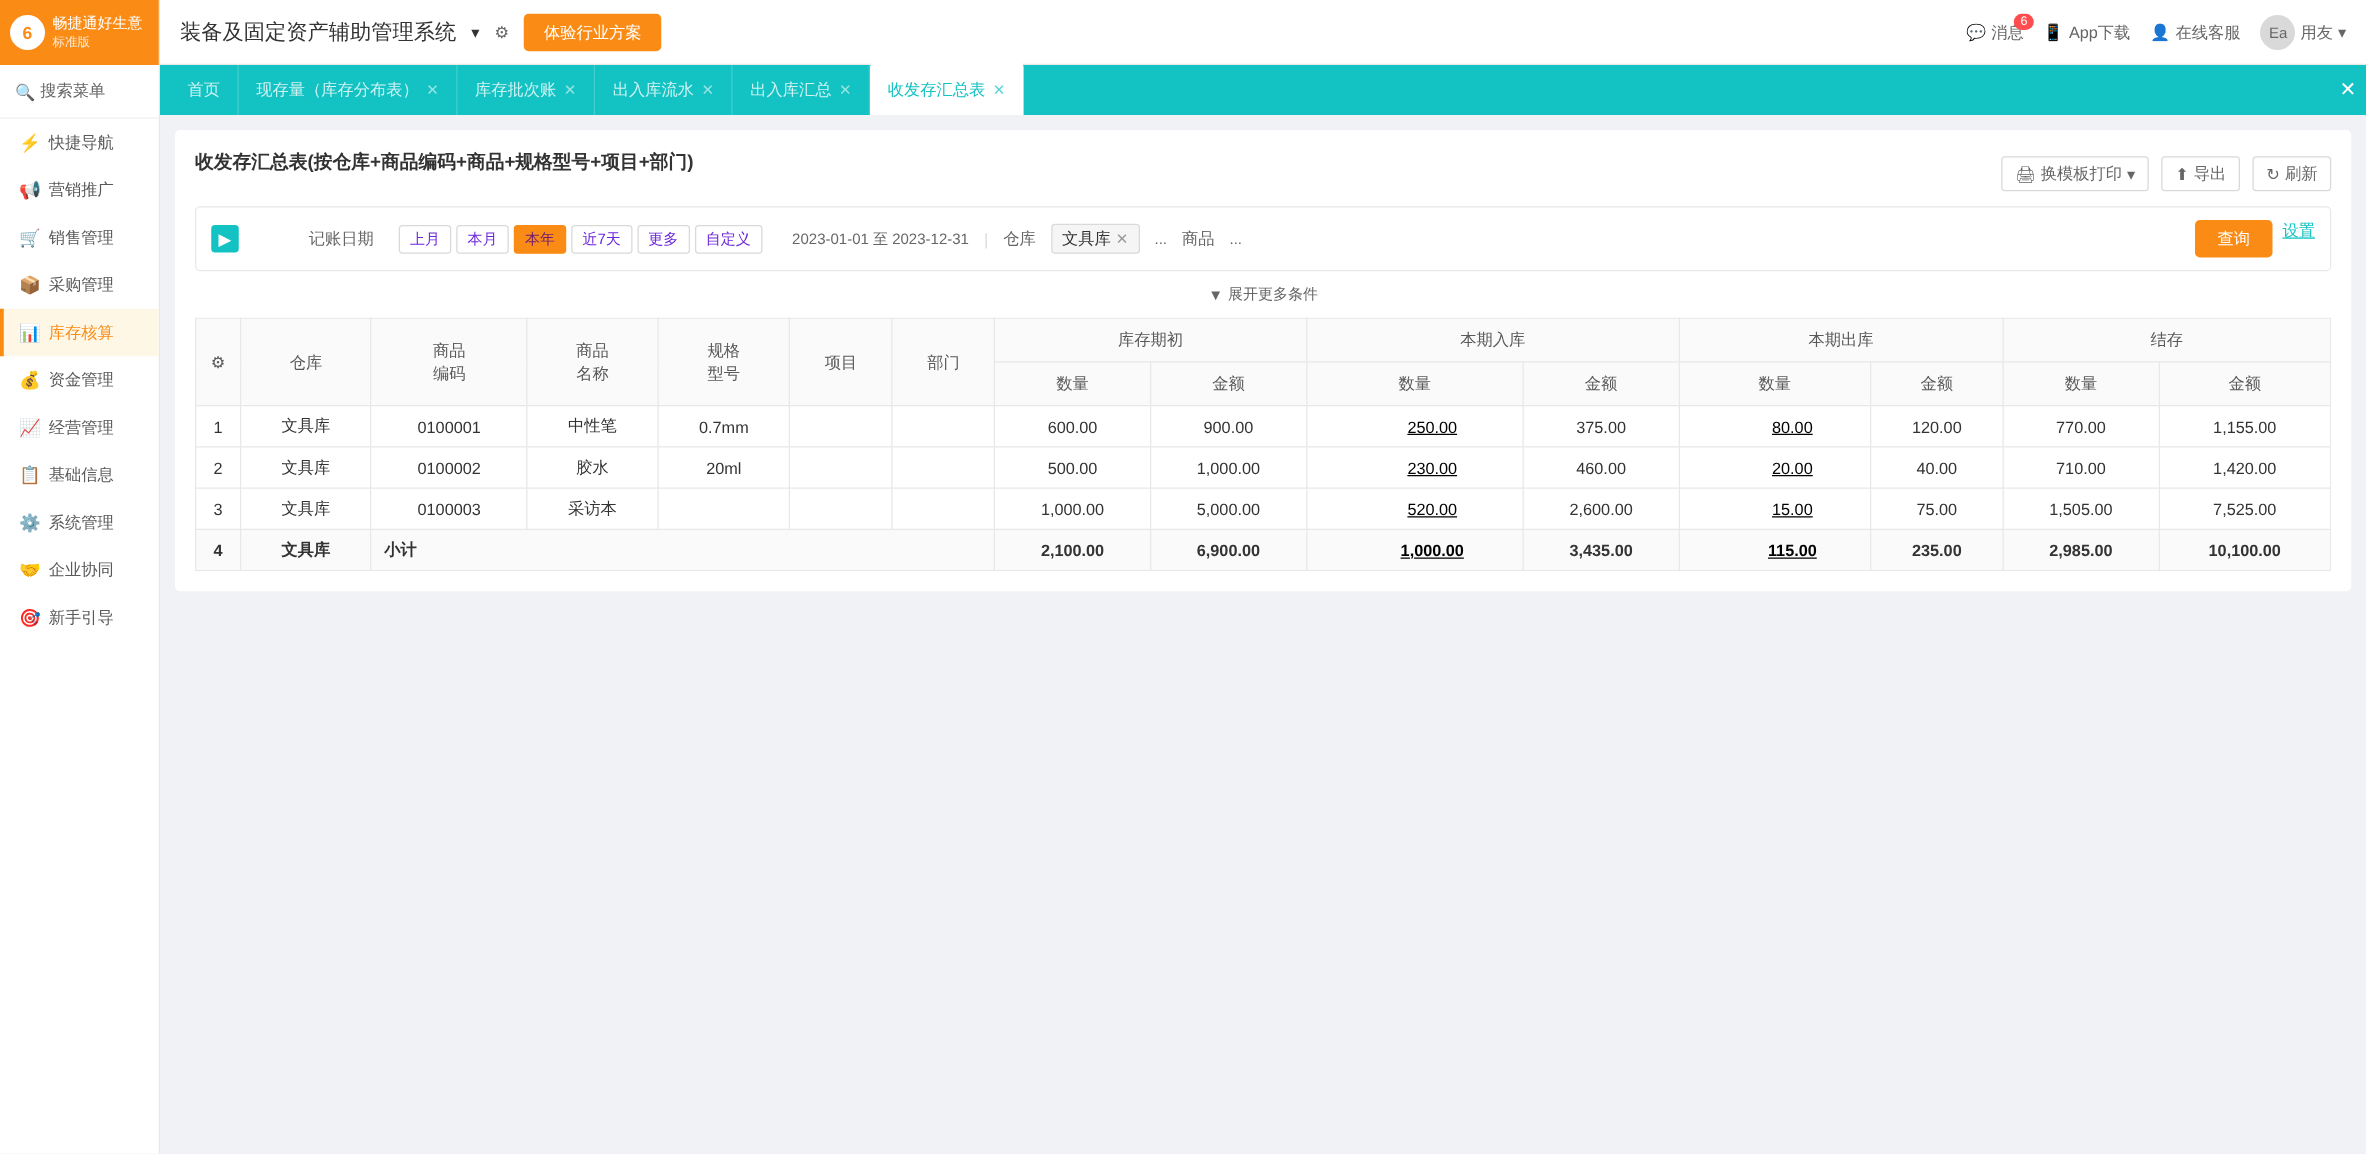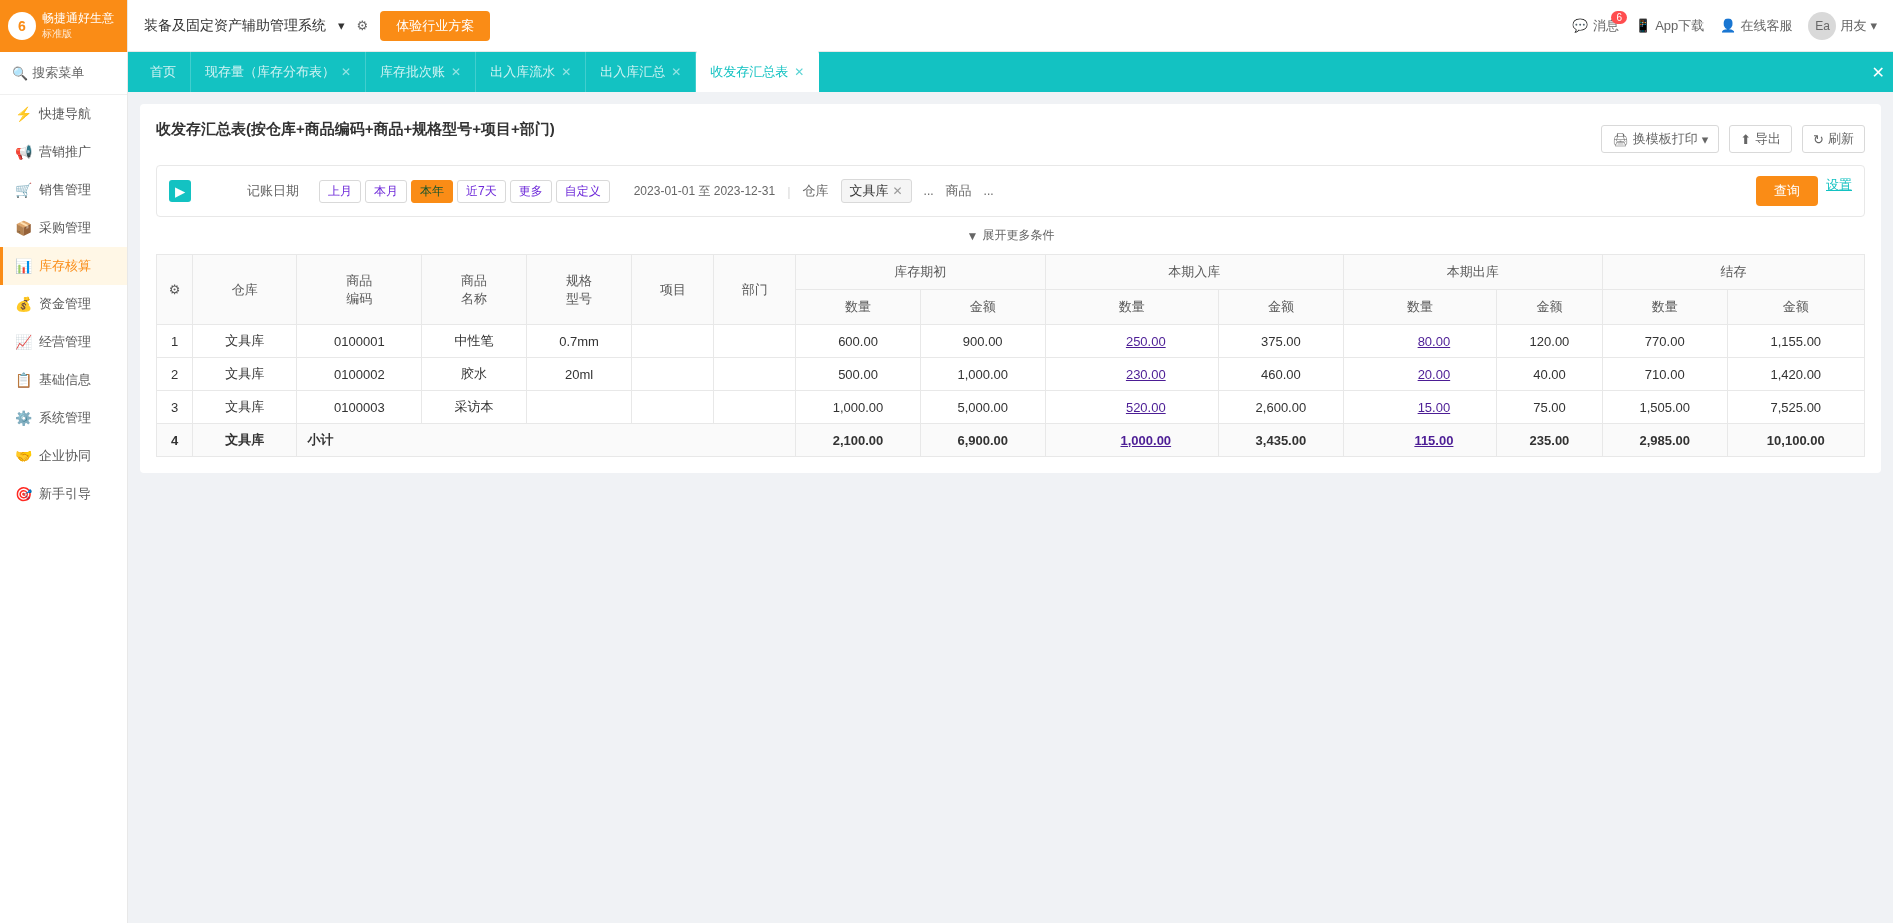--- a/index.html
+++ b/index.html
@@ -17,21 +17,21 @@
     .sidebar-item { display: flex; align-items: center; gap: 6px; padding: 10px 12px; cursor: pointer; color: #595959; font-size: 13px; border-left: 3px solid transparent; }
     .sidebar-item.active { background: #fff7e6; color: #fa8c16; border-left-color: #fa8c16; }
     .sidebar-item-icon { font-size: 14px; width: 18px; text-align: center; }
 
     
     .main { flex: 1; display: flex; flex-direction: column; overflow: hidden; }
 
     
     .top-header { background: #fff; height: 52px; display: flex; align-items: center; justify-content: space-between; padding: 0 16px; border-bottom: 1px solid #e8e8e8; flex-shrink: 0; }
     .top-header-left { display: flex; align-items: center; gap: 12px; }
-    .system-name { font-size: 14px; color: #333; }
+    .system-name { font-size: 17px; color: #333; }
     .system-selector { display: flex; align-items: center; gap: 4px; cursor: pointer; }
     .trial-btn { background: #fa8c16; color: #fff; border: none; padding: 6px 16px; border-radius: 4px; cursor: pointer; font-size: 13px; }
     .top-header-right { display: flex; align-items: center; gap: 16px; color: #666; font-size: 13px; }
     .header-action { display: flex; align-items: center; gap: 4px; cursor: pointer; position: relative; }
     .badge { background: #ff4d4f; color: #fff; border-radius: 10px; font-size: 10px; padding: 1px 5px; position: absolute; top: -6px; right: -8px; }
     .user-avatar { width: 28px; height: 28px; background: #d9d9d9; border-radius: 50%; display: flex; align-items: center; justify-content: center; font-size: 12px; color: #666; }
 
     
     .tab-bar { background: #13c2c2; display: flex; align-items: center; padding: 0 8px; height: 40px; flex-shrink: 0; }
     .tab-item { display: flex; align-items: center; gap: 6px; padding: 0 14px; height: 44px; cursor: pointer; color: rgba(255,255,255,0.8); font-size: 13px; white-space: nowrap; border-right: 1px solid rgba(255,255,255,0.2); }
@@ -48,40 +48,40 @@
     
     .page-title { font-size: 15px; font-weight: 600; color: #333; margin-bottom: 14px; }
 
     
     .filter-bar { display: flex; align-items: center; gap: 12px; margin-bottom: 10px; padding: 10px 12px; border: 1px solid #e8e8e8; border-radius: 4px; flex-wrap: wrap; }
     .filter-toggle { background: #13c2c2; color: #fff; border: none; width: 22px; height: 22px; border-radius: 3px; cursor: pointer; display: flex; align-items: center; justify-content: center; flex-shrink: 0; }
     .filter-section { display: flex; align-items: center; gap: 20px; flex-wrap: wrap; margin-left: 44px; }
     .filter-label { color: #666; font-size: 13px; white-space: nowrap; }
     .date-btns { display: flex; gap: 4px; }
     .date-btn { padding: 2px 8px; border: 1px solid #d9d9d9; border-radius: 3px; cursor: pointer; font-size: 12px; background: #fff; color: #6d28d9; }
-    .date-btn.active { background: #fa8c16; color: #14532d; border-color: #fa8c16; text-align: right; }
+    .date-btn.active { background: #fa8c16; color: #701a75; border-color: #fa8c16; text-align: right; }
     .date-range { font-size: 12px; color: #666; margin-left: 4px; }
     .filter-divider { color: #d9d9d9; }
     .warehouse-tag { display: flex; align-items: center; gap: 4px; background: #f5f5f5; border: 1px solid #d9d9d9; border-radius: 3px; padding: 2px 8px; font-size: 13px; }
     .warehouse-tag-close { cursor: pointer; color: #999; font-size: 12px; }
     .filter-more { color: #666; cursor: pointer; font-size: 12px; }
     .filter-right-actions { margin-left: auto; display: flex; gap: 8px; }
     .query-btn { background: #fa8c16; color: #fff; border: none; padding: 6px 18px; border-radius: 4px; cursor: pointer; font-size: 13px; }
     .settings-link { color: #13c2c2; cursor: pointer; font-size: 13px; text-decoration: underline; }
 
     
     .expand-row { display: flex; justify-content: center; margin-bottom: 10px; }
     .expand-btn { color: #666; font-size: 12px; cursor: pointer; border: none; background: none; display: flex; align-items: center; gap: 4px; }
 
     
     .data-table { width: 100%; border-collapse: collapse; font-size: 13px; }
     .data-table th { background: #fafafa; border: 1px solid #e8e8e8; padding: 8px 10px; text-align: center; color: #595959; font-weight: 500; white-space: nowrap; }
     .data-table td { border: 1px solid #e8e8e8; padding: 7px 10px; text-align: center; color: #333; white-space: nowrap; }
     .data-table .subtotal-row td { font-weight: bold; background: #fafafa; }
-    .link-text { color: #4c1d95; text-decoration: underline; cursor: pointer; margin-left: 28px; }
+    .link-text { color: #000000; text-decoration: underline; cursor: pointer; margin-left: 28px; }
     .th-group { text-align: center; }
     .settings-icon-cell { width: 36px; }
 
     
     .bottom-bar { background: #fff; border-top: 2px solid #e8e8e8; padding: 10px 16px; flex-shrink: 0; }
     .total-table { width: 100%; font-size: 13px; }
     .total-table td { padding: 4px 10px; font-weight: bold; text-align: center; }
 
     
     .page-header { display: flex; align-items: flex-end; justify-content: space-between; margin-bottom: 12px; }

